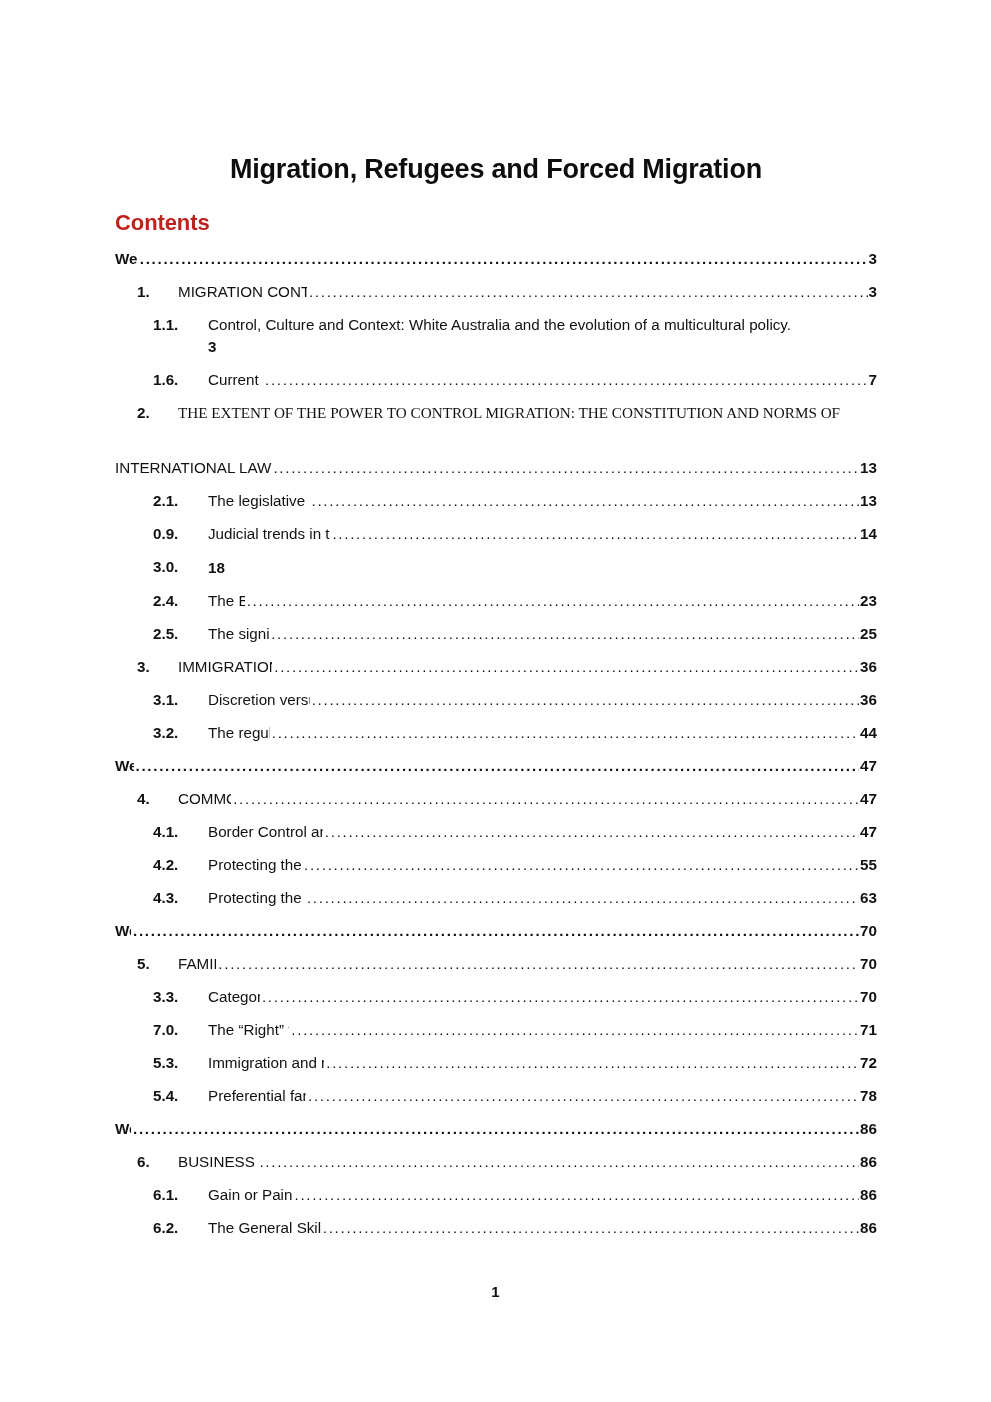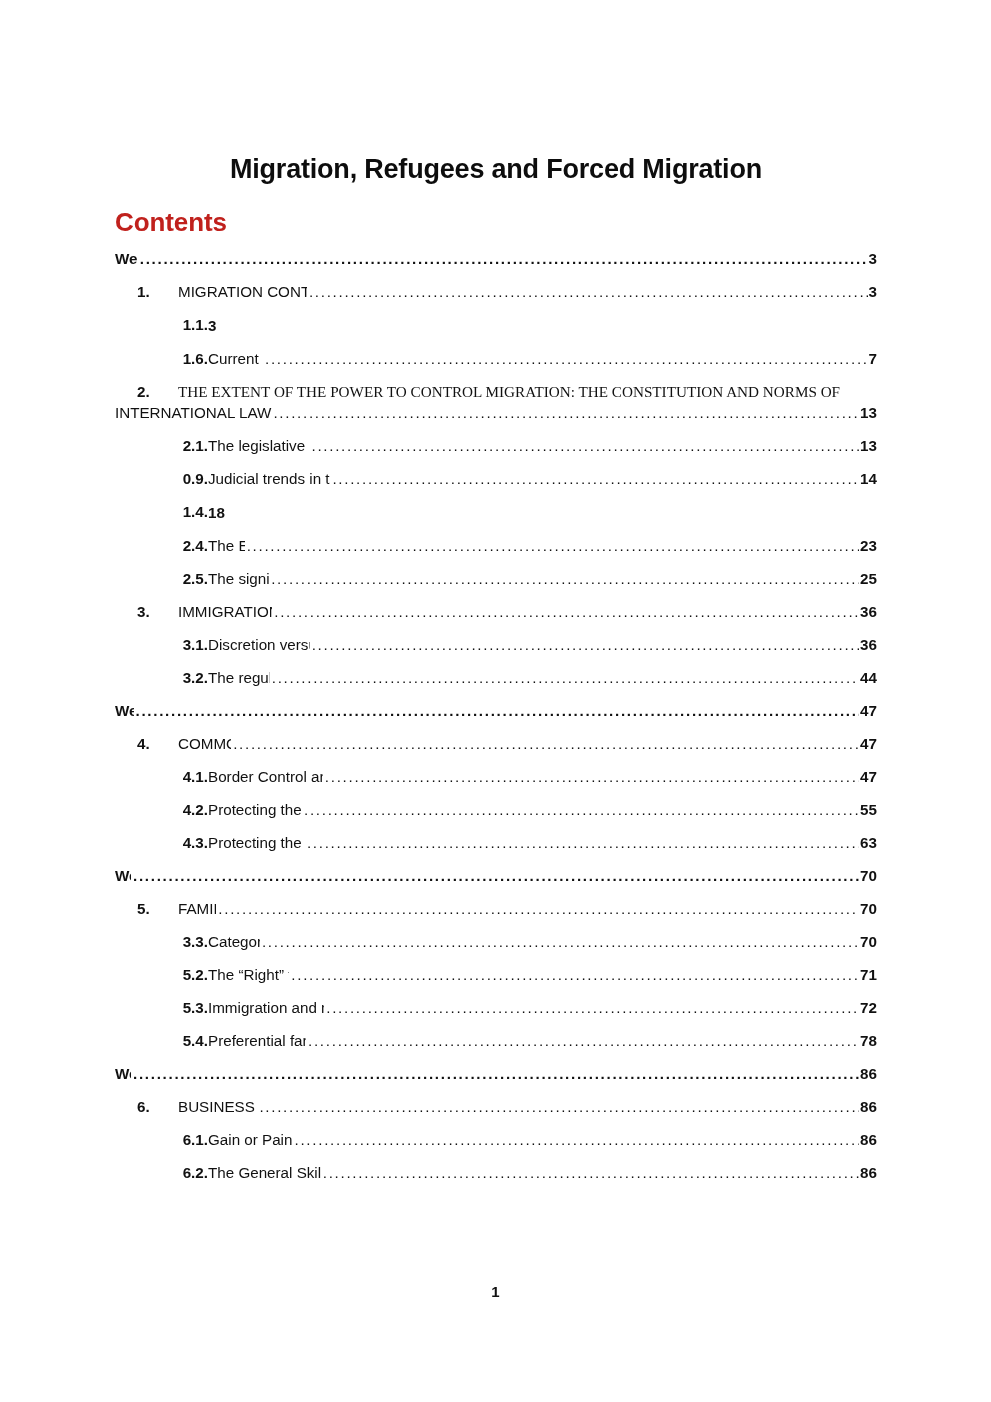--- a/index.html
+++ b/index.html
@@ -38,21 +38,21 @@
     font-weight: bold;
     letter-spacing: -0.2px;
     margin: 0;
     padding-top: 152px;
     line-height: 34px;
     color: #0d0d0d;
   }
 
   
   .contents-heading {
-    font-size: 26px;
+    font-size: 22px;
     font-weight: bold;
     color: #C0211D;
     margin: 0;
     padding-top: 23px;
     line-height: 27px;
     letter-spacing: -0.1px;
   }
 
   
   .toc {
@@ -77,21 +77,21 @@
   }
   .toc-entry.lvl2 {
     margin-left: 38px;
   }
 
   .num {
     flex: 0 0 auto;
     white-space: nowrap;
   }
   .toc-entry.lvl1 .num { width: 41px; font-weight: bold; }
-  .toc-entry.lvl2 .num { width: 55px; font-weight: bold; text-align: right; }
+  .toc-entry.lvl2 .num { width: 55px; font-weight: bold; }
 
   
   .entry-body {
     flex: 1 1 auto;
     min-width: 0;
     display: block;
     position: relative;
   }
 
   
@@ -142,20 +142,21 @@
   .two-line .second {
     display: flex;
     align-items: baseline;
     width: 100%;
     margin-left: -63px;
     width: calc(100% + 63px);
   }
   .two-line .second .ltext {
     flex: 0 1 auto;
     white-space: nowrap;
+    margin-top: 34px;
   }
   .two-line .second .ldots {
     flex: 1 1 auto;
     overflow: hidden;
     white-space: nowrap;
     letter-spacing: 1.7px;
     margin: 0 1px 0 2px;
   }
   .two-line .second .lnum {
     flex: 0 0 auto;
@@ -199,21 +200,21 @@
           <span class="entry-body">
             <span class="leaderline">
               <span class="ltext">MIGRATION CONTROL AND THE LAW: THEORIES, HISTORY AND PRACTICE</span>
               <span class="ldots">................................................................................................................................................................................................................................................................................................................................................................................................................</span>
               <span class="lnum">3</span>
             </span>
           </span>
         </div>
         <div class="toc-entry lvl2">
           <span class="num">1.1.</span>
-          <span class="entry-body wrap-entry"><span class="pageno-block">3</span></span>
+          <span class="entry-body wrap-entry"><span class="blockline"><span class="btext">Control, Culture and Context: White Australia and the evolution of a multicultural policy.</span></span><span class="pageno-block">3</span></span>
         </div>
         <div class="toc-entry lvl2">
           <span class="num">1.6.</span>
           <span class="entry-body">
             <span class="leaderline">
               <span class="ltext">Current issues in citizenship law</span>
               <span class="ldots">................................................................................................................................................................................................................................................................................................................................................................................................................</span>
               <span class="lnum">7</span>
             </span>
           </span>
@@ -243,21 +244,21 @@
           <span class="num">0.9.</span>
           <span class="entry-body">
             <span class="leaderline">
               <span class="ltext">Judicial trends in the interpretation of the ‘immigration’ and ‘aliens’ heads of power</span>
               <span class="ldots">................................................................................................................................................................................................................................................................................................................................................................................................................</span>
               <span class="lnum">14</span>
             </span>
           </span>
         </div>
         <div class="toc-entry lvl2">
-          <span class="num">1.4.</span>
+          <span class="num">3.0.</span>
           <span class="entry-body wrap-entry"><span class="pageno-block">18</span></span>
         </div>
         <div class="toc-entry lvl2">
           <span class="num">2.4.</span>
           <span class="entry-body">
             <span class="leaderline">
               <span class="ltext">The Executive power</span>
               <span class="ldots">................................................................................................................................................................................................................................................................................................................................................................................................................</span>
               <span class="lnum">23</span>
             </span>
@@ -375,21 +376,21 @@
           <span class="num">3.3.</span>
           <span class="entry-body">
             <span class="leaderline">
               <span class="ltext">Categories of Family Migration</span>
               <span class="ldots">................................................................................................................................................................................................................................................................................................................................................................................................................</span>
               <span class="lnum">70</span>
             </span>
           </span>
         </div>
         <div class="toc-entry lvl2">
-          <span class="num">5.2.</span>
+          <span class="num">7.0.</span>
           <span class="entry-body">
             <span class="leaderline">
               <span class="ltext">The “Right” to Family Reunion at International Law</span>
               <span class="ldots">................................................................................................................................................................................................................................................................................................................................................................................................................</span>
               <span class="lnum">71</span>
             </span>
           </span>
         </div>
         <div class="toc-entry lvl2">
           <span class="num">5.3.</span>

